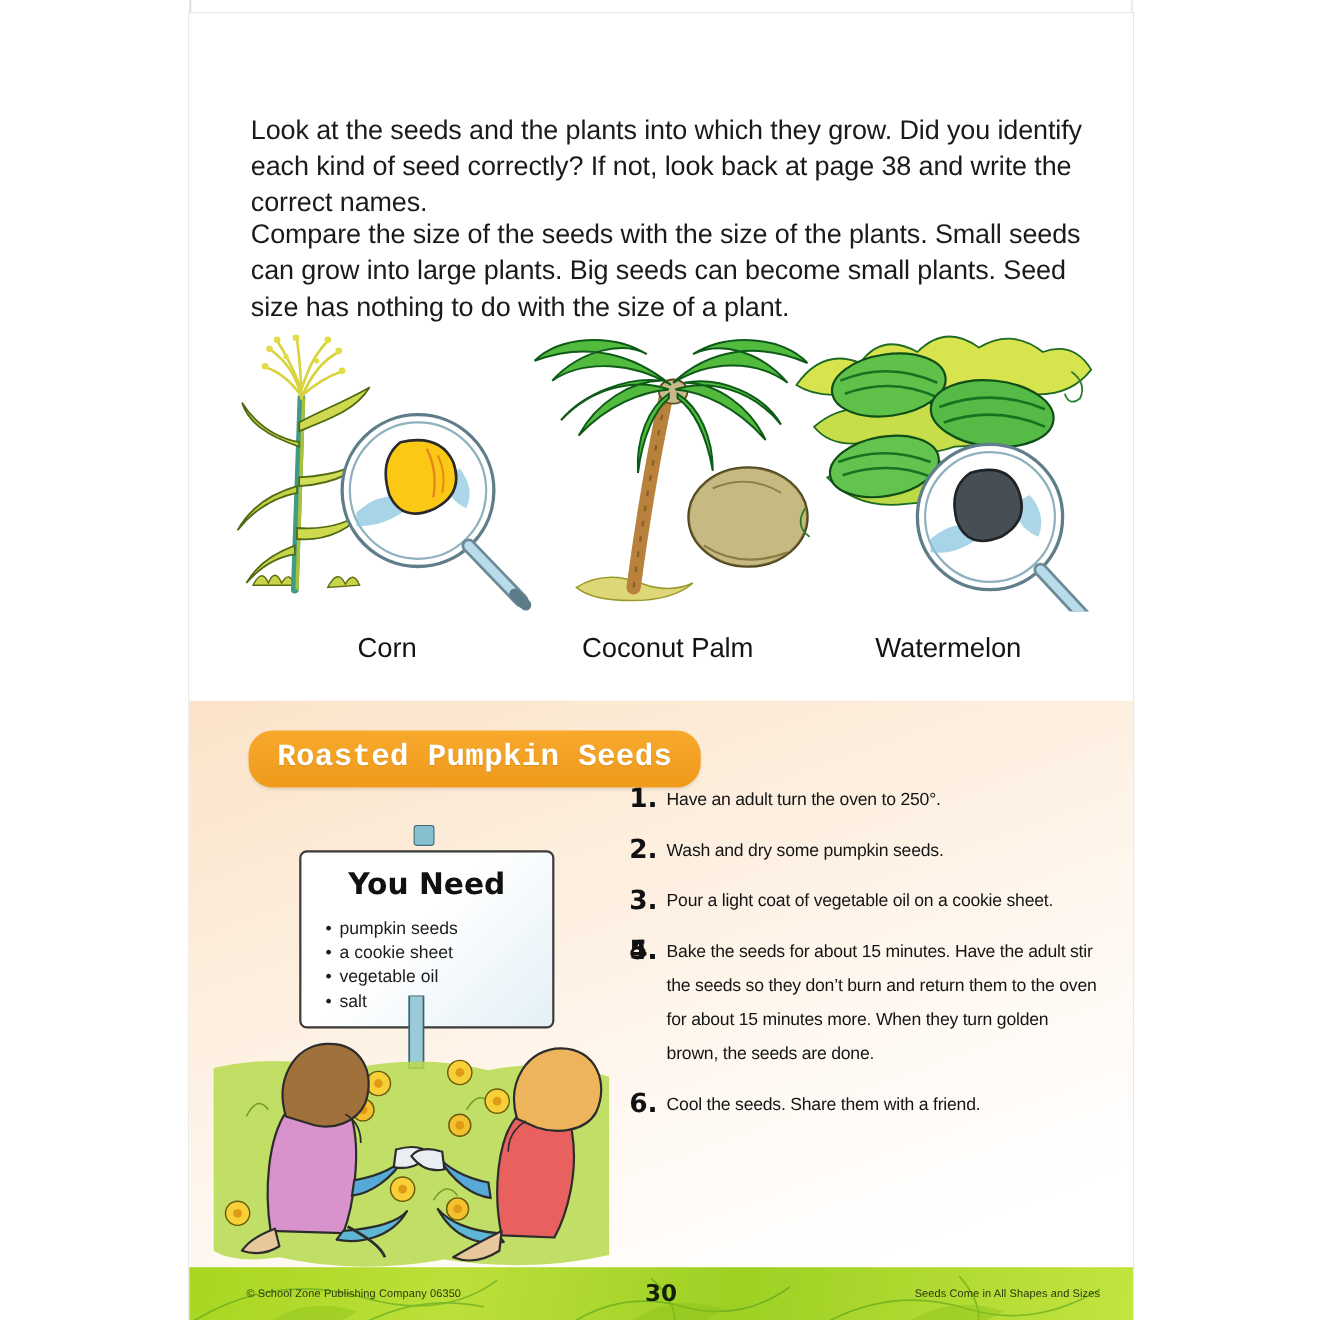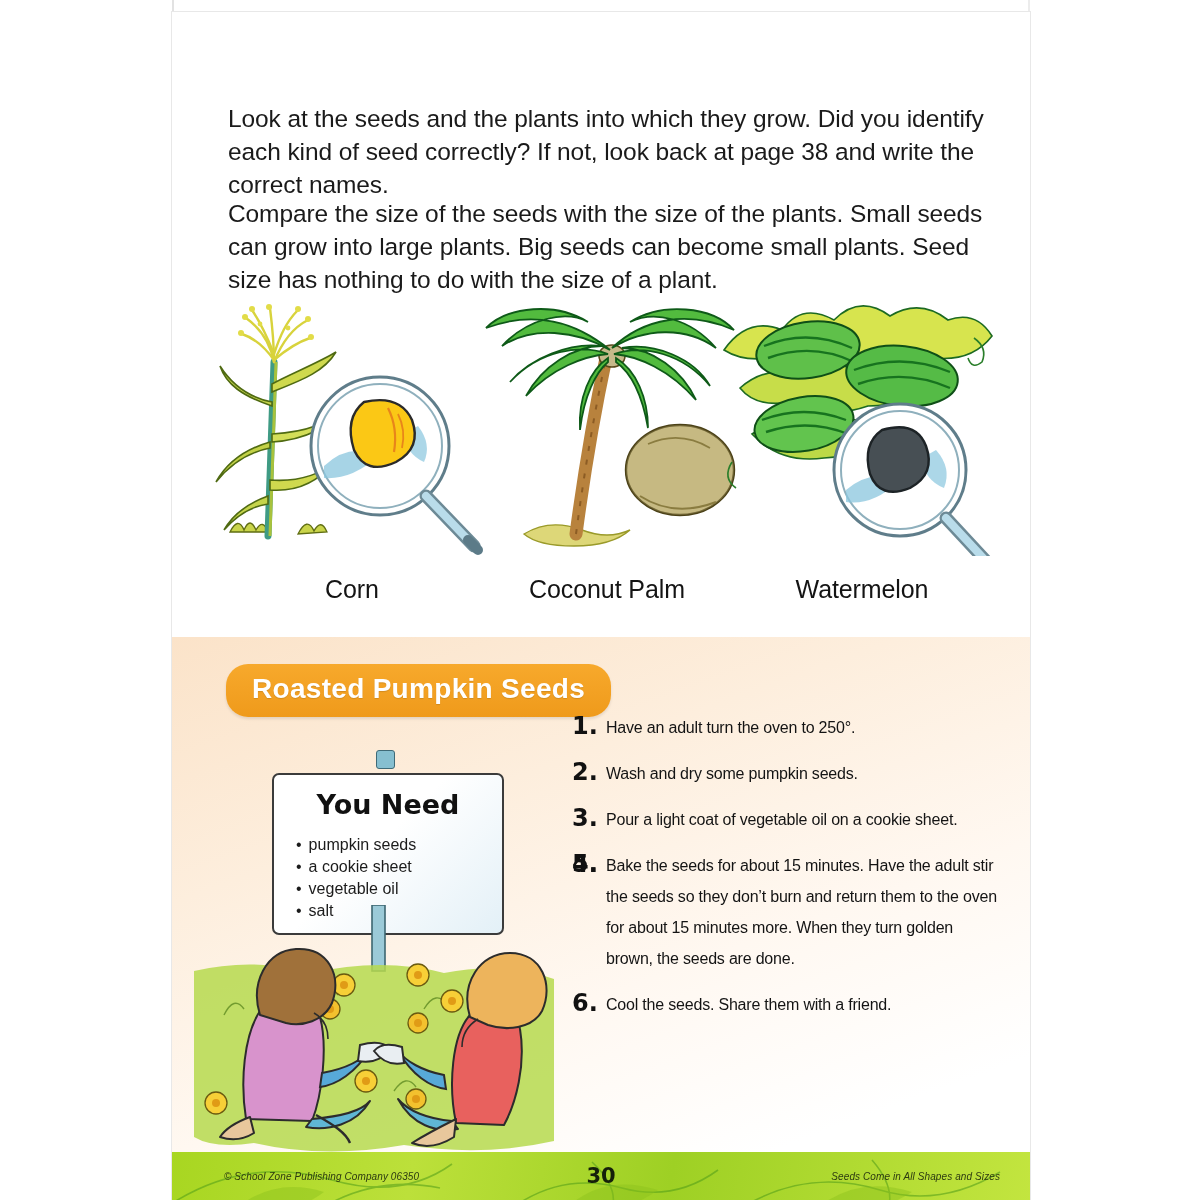--- a/index.html
+++ b/index.html
@@ -54,21 +54,21 @@
   #banner{
     position:absolute;left:54px;top:27px;
     padding:9px 26px 12px 26px;
     background:linear-gradient(180deg,#f7a92c 0%,#ef9a1b 100%);
     border-radius:22px;
     box-shadow:0 2px 3px rgba(0,0,0,.10);
   }
   #banner span{
     color:#ffffff;font-size:28px;font-weight:700;letter-spacing:.3px;
     text-shadow:0 1px 1px rgba(0,0,0,.13);
-    font-family:Liberation Sans, sans-serif;
+    font-family:Liberation Mono, monospace;
   }
 
   
   #sign-wrap{position:absolute;left:100px;top:113px;width:230px;height:168px;}
   #sign{
     position:absolute;left:0;top:23px;width:228px;height:158px;
     background:linear-gradient(135deg,#ffffff 45%,#e3f0f7 100%);
     border:2.5px solid #3b3b3b;border-radius:7px;
   }
   #tack{
@@ -105,21 +105,21 @@
 
   
   #footer{
     position:absolute;left:0;top:1140px;width:858px;height:60px;
     background:linear-gradient(100deg,#a8d621 0%,#bce03a 28%,#9ed024 58%,#c3e53f 100%);
     overflow:hidden;
   }
   #footer svg{position:absolute;left:0;top:0;}
   .foot-txt{
     position:absolute;top:19px;font-size:10px;color:#2c3a10;
-    letter-spacing:.1px;white-space:nowrap;font-style:italic;
+    letter-spacing:.1px;white-space:nowrap;
   }
   #foot-left{left:52px;}
   #foot-right{right:30px;}
   #foot-page{
     position:absolute;left:0;top:12px;width:100%;text-align:center;
     font-size:21px;font-weight:700;color:#15200a;
     font-family:"DejaVu Sans",sans-serif;
   }
 </style>
 </head>

